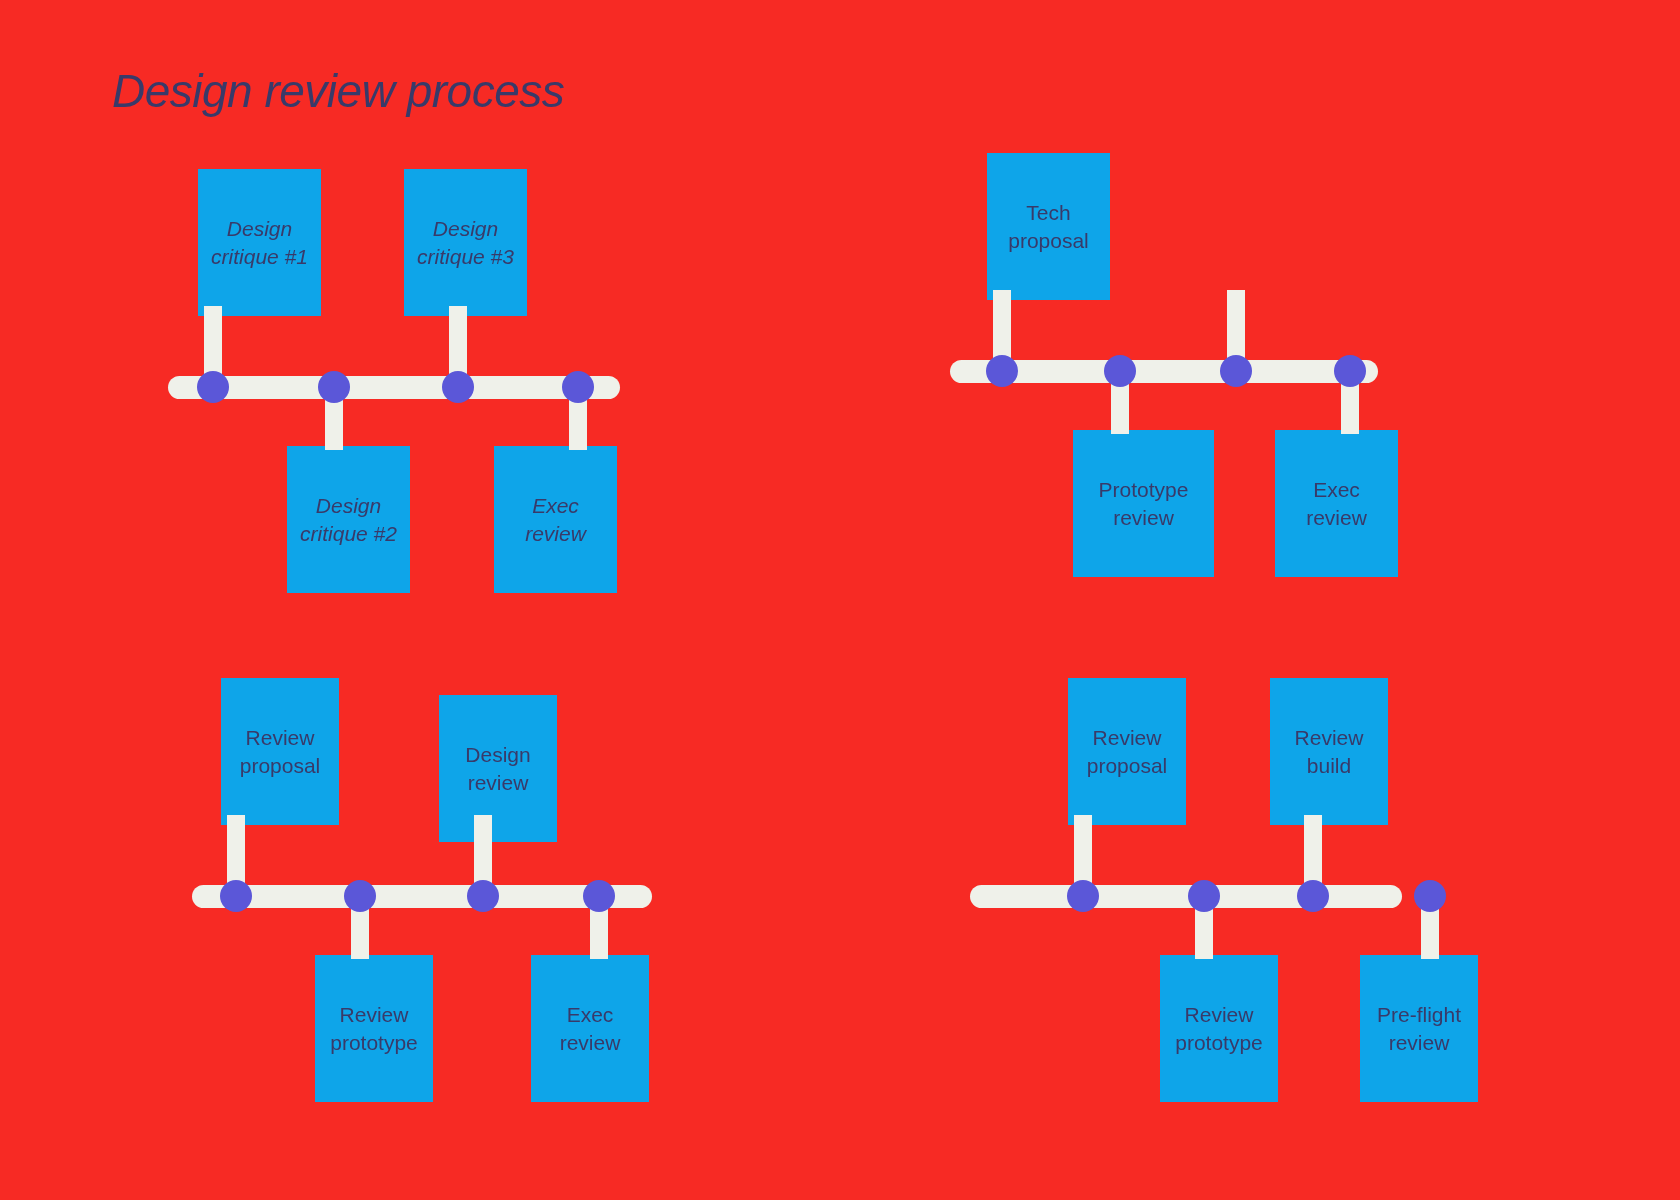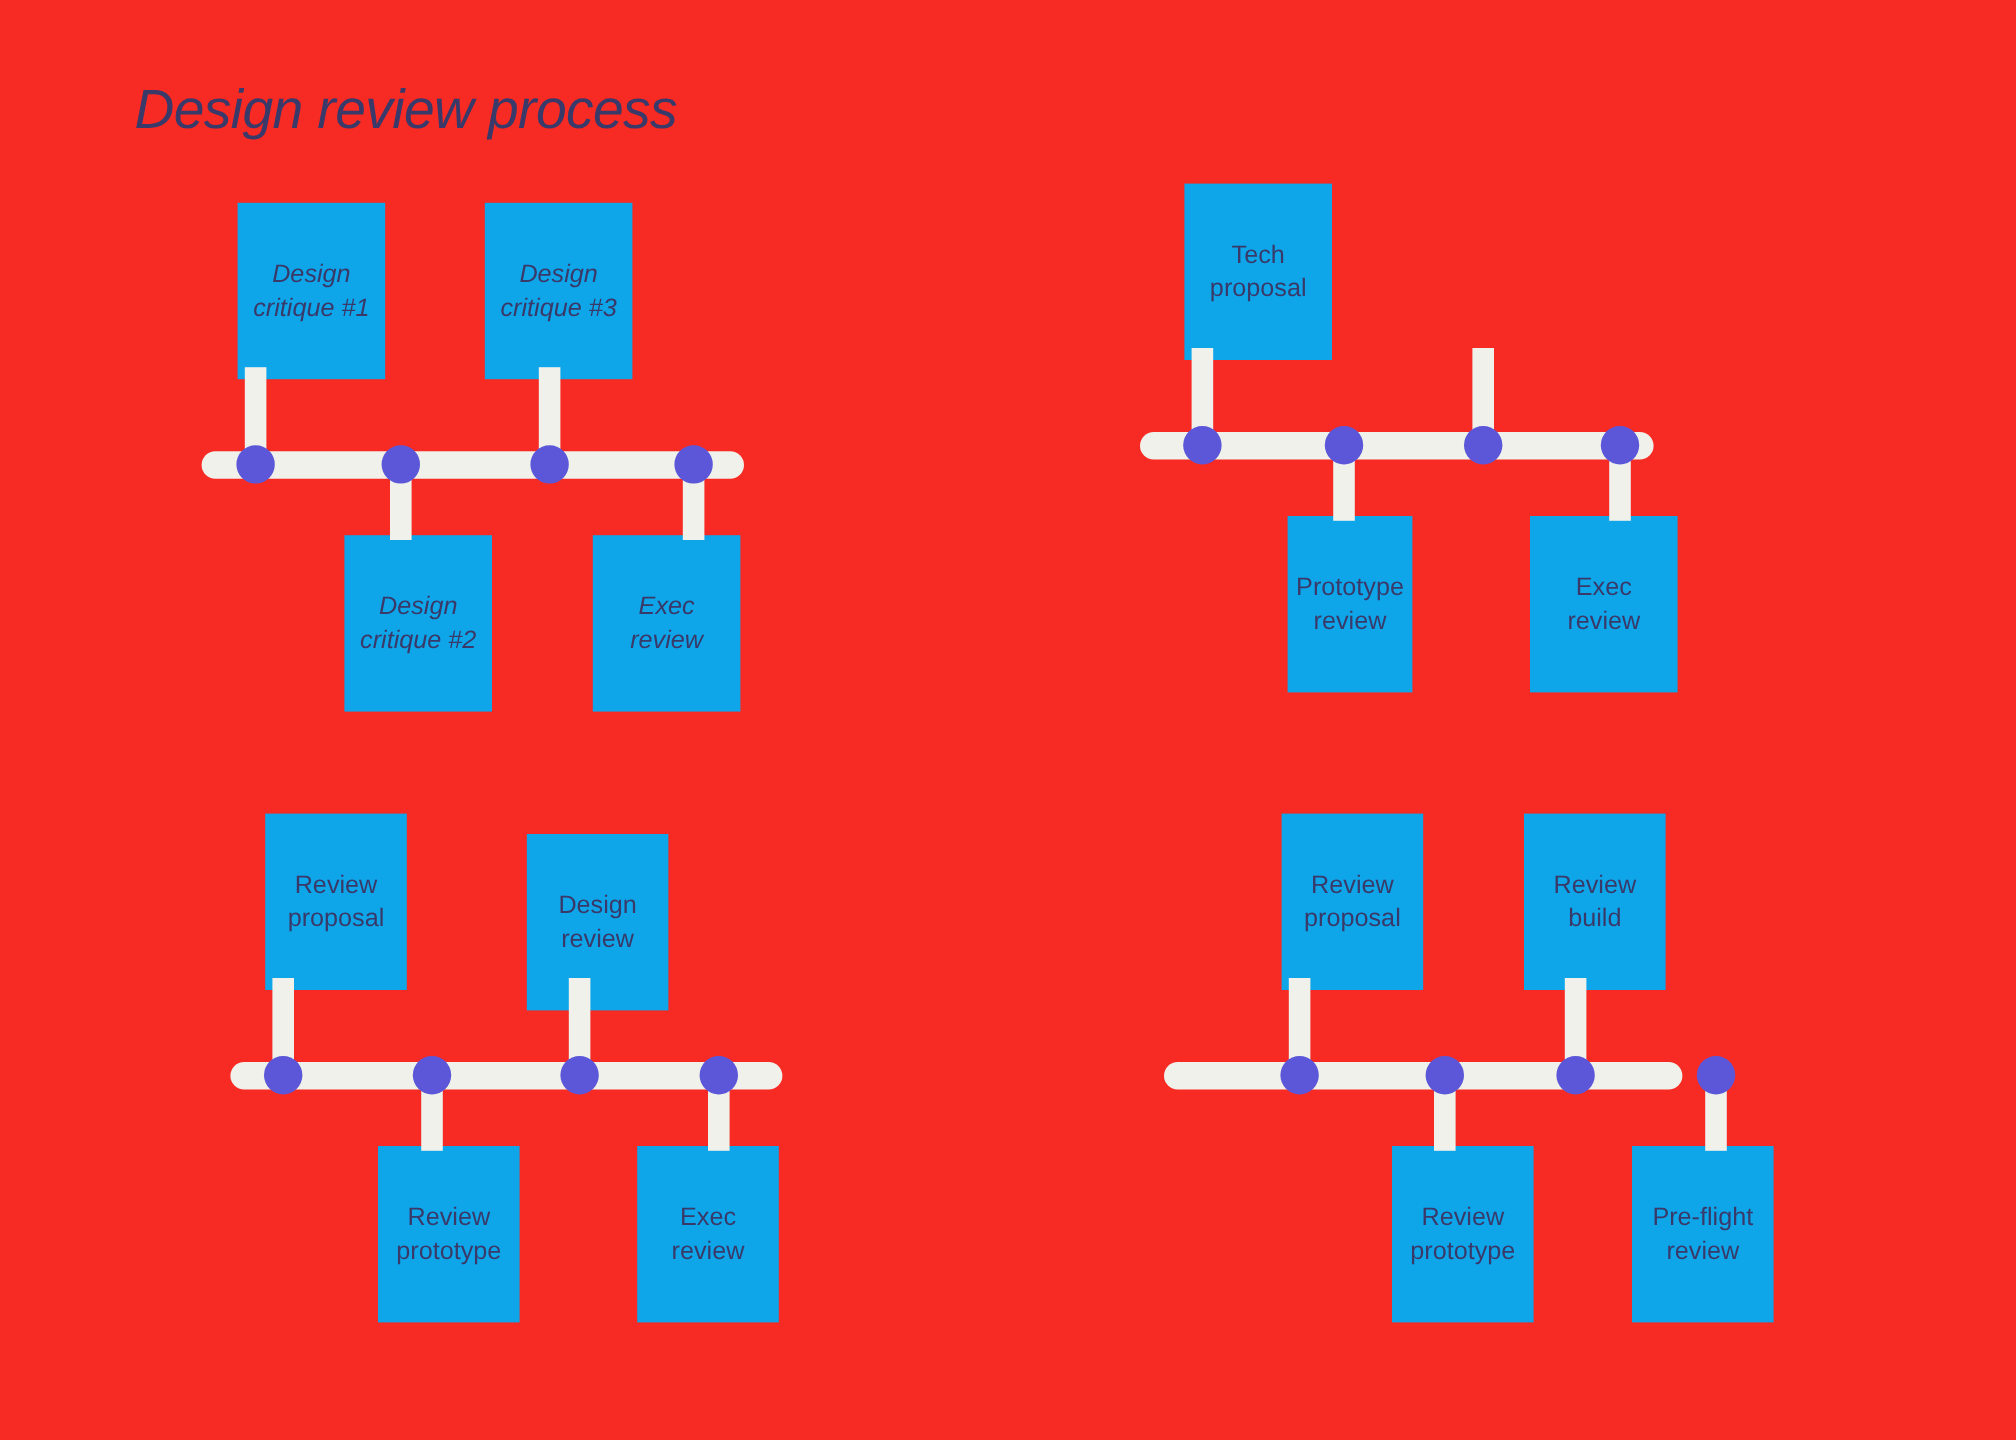--- a/index.html
+++ b/index.html
@@ -114,21 +114,21 @@
     <div class="dot" style="left:562px; top:355px;"></div>
   </div>
 
   <div class="panel" style="left:840px; top:0px;">
 
     <div class="card" style="left:132px; top:153px; width:123px; height:147px;">
       <span class="card-text">Tech proposal</span>
     </div>
     <div class="stem" style="left:153px; top:290px; height:80px;"></div>
 
-    <div class="card" style="left:218px; top:430px; width:104px; height:147px;">
+    <div class="card" style="left:218px; top:430px; width:141px; height:147px;">
       <span class="card-text">Prototype review</span>
     </div>
     <div class="stem" style="left:271px; top:372px; height:62px;"></div>
 
     <div class="stem" style="left:387px; top:290px; height:80px;"></div>
 
     <div class="card" style="left:420px; top:430px; width:123px; height:147px;">
       <span class="card-text">Exec review</span>
     </div>
     <div class="stem" style="left:501px; top:372px; height:62px;"></div>

